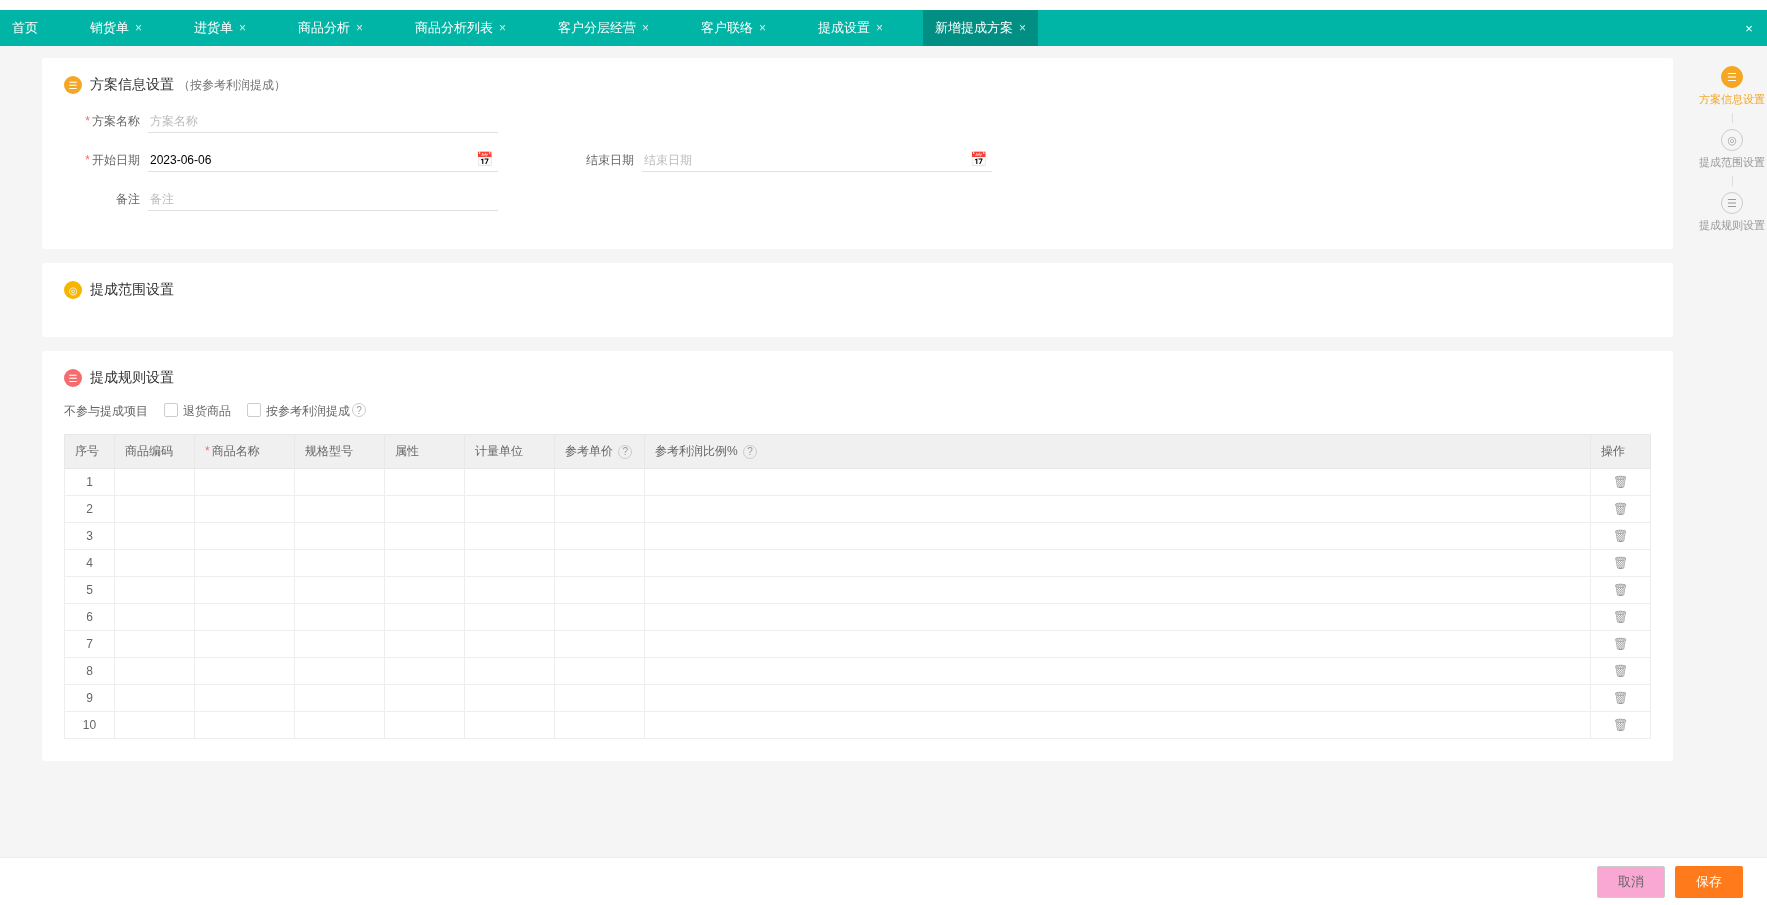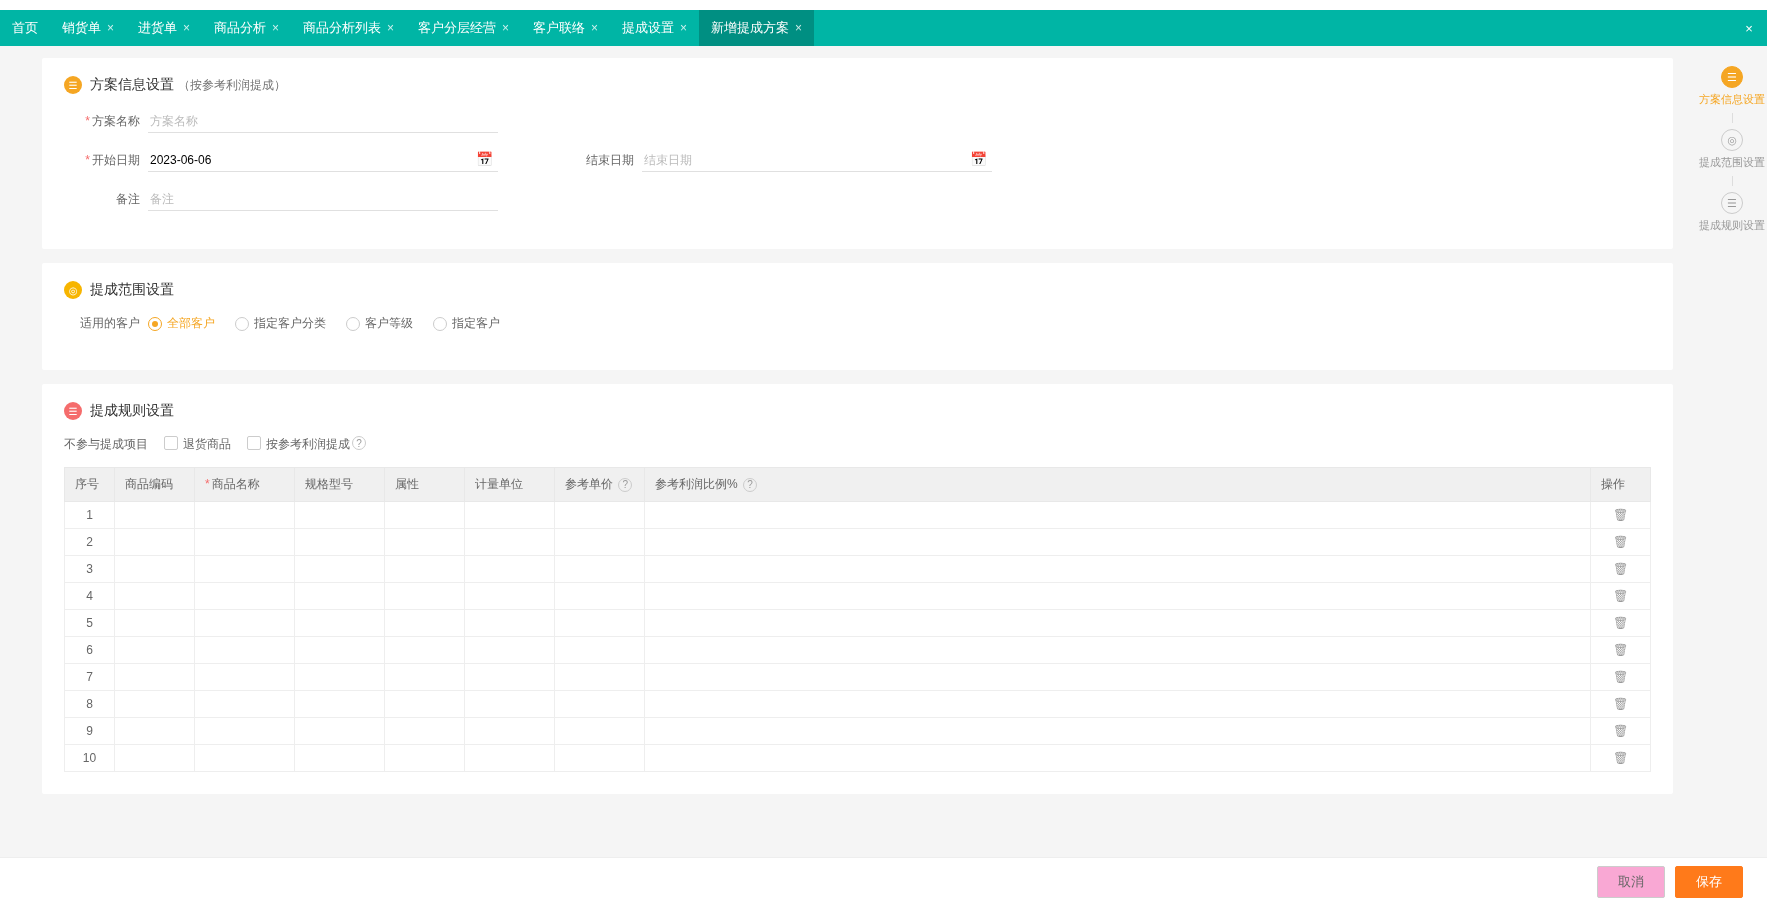--- a/index.html
+++ b/index.html
@@ -16,20 +16,21 @@
 .top-strip {
   height: 10px;
   background: #fff;
 }
 .tab-bar {
   background: #00b5a5;
   height: 36px;
   display: flex;
   align-items: stretch;
   position: relative;
+  gap: 28px;
 }
 .tab {
   color: #fff;
   padding: 0 12px;
   display: flex;
   align-items: center;
   cursor: pointer;
   font-size: 13px;
   white-space: nowrap;
 }
@@ -388,43 +389,20 @@
           <input class="form-input" placeholder="备注" style="">
         </div>
       </div>
     </div>
 
     <div class="card">
       <div class="section-header">
         <div class="section-icon yellow">◎</div>
         <span class="section-title">提成范围设置</span>
       </div>
-      <div class="form-row">
-        <div class="form-item">
-          <div class="form-label">适用的客户</div>
-          <div class="radio-group">
-            <label class="radio-item checked">
-                <span class="radio-dot"></span>
-                <span>全部客户</span>
-              </label>
-            <label class="radio-item">
-                <span class="radio-dot"></span>
-                <span>指定客户分类</span>
-              </label>
-            <label class="radio-item">
-                <span class="radio-dot"></span>
-                <span>客户等级</span>
-              </label>
-            <label class="radio-item">
-                <span class="radio-dot"></span>
-                <span>指定客户</span>
-              </label>
-          </div>
-        </div>
-      </div>
     </div>
 
     <div class="card">
       <div class="section-header">
         <div class="section-icon red">☰</div>
         <span class="section-title">提成规则设置</span>
       </div>
       <div class="checkbox-row">
         <span>不参与提成项目</span>
         <label class="checkbox-item">

